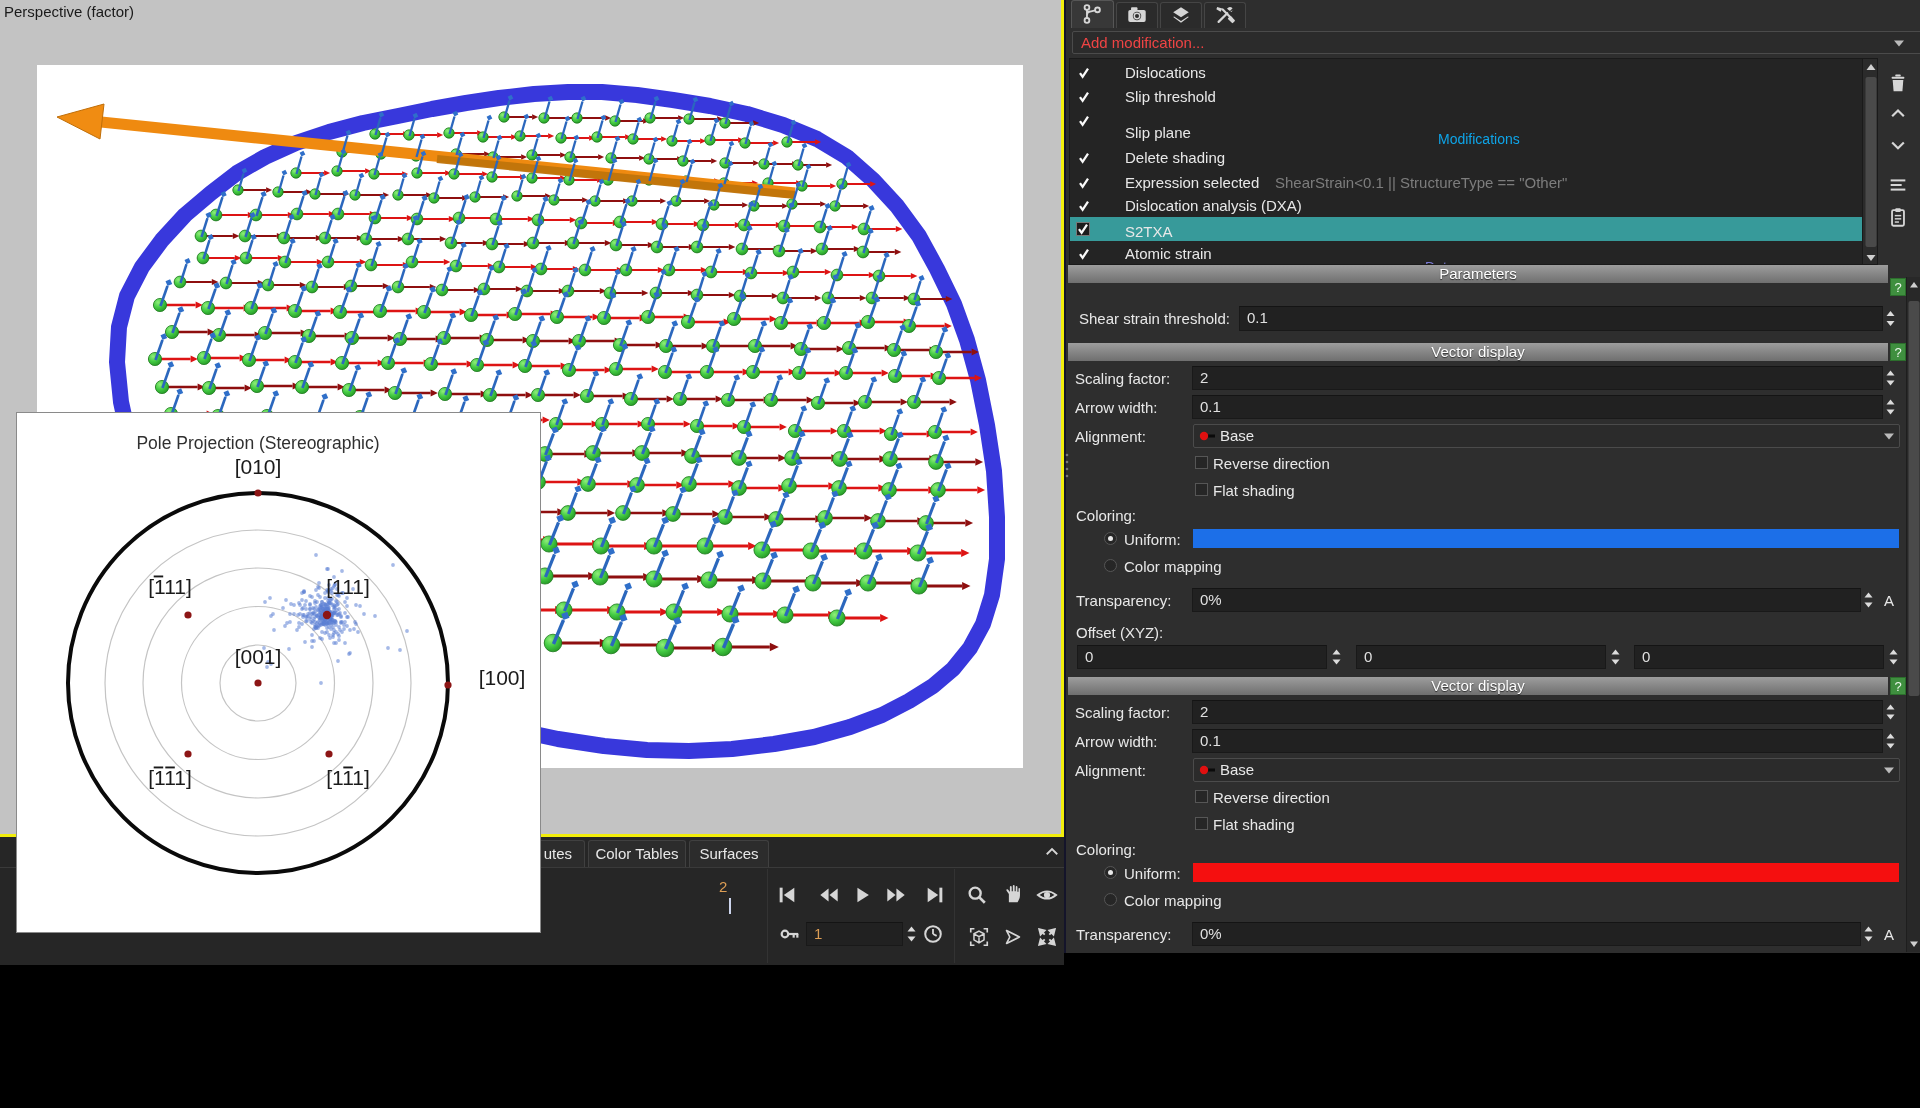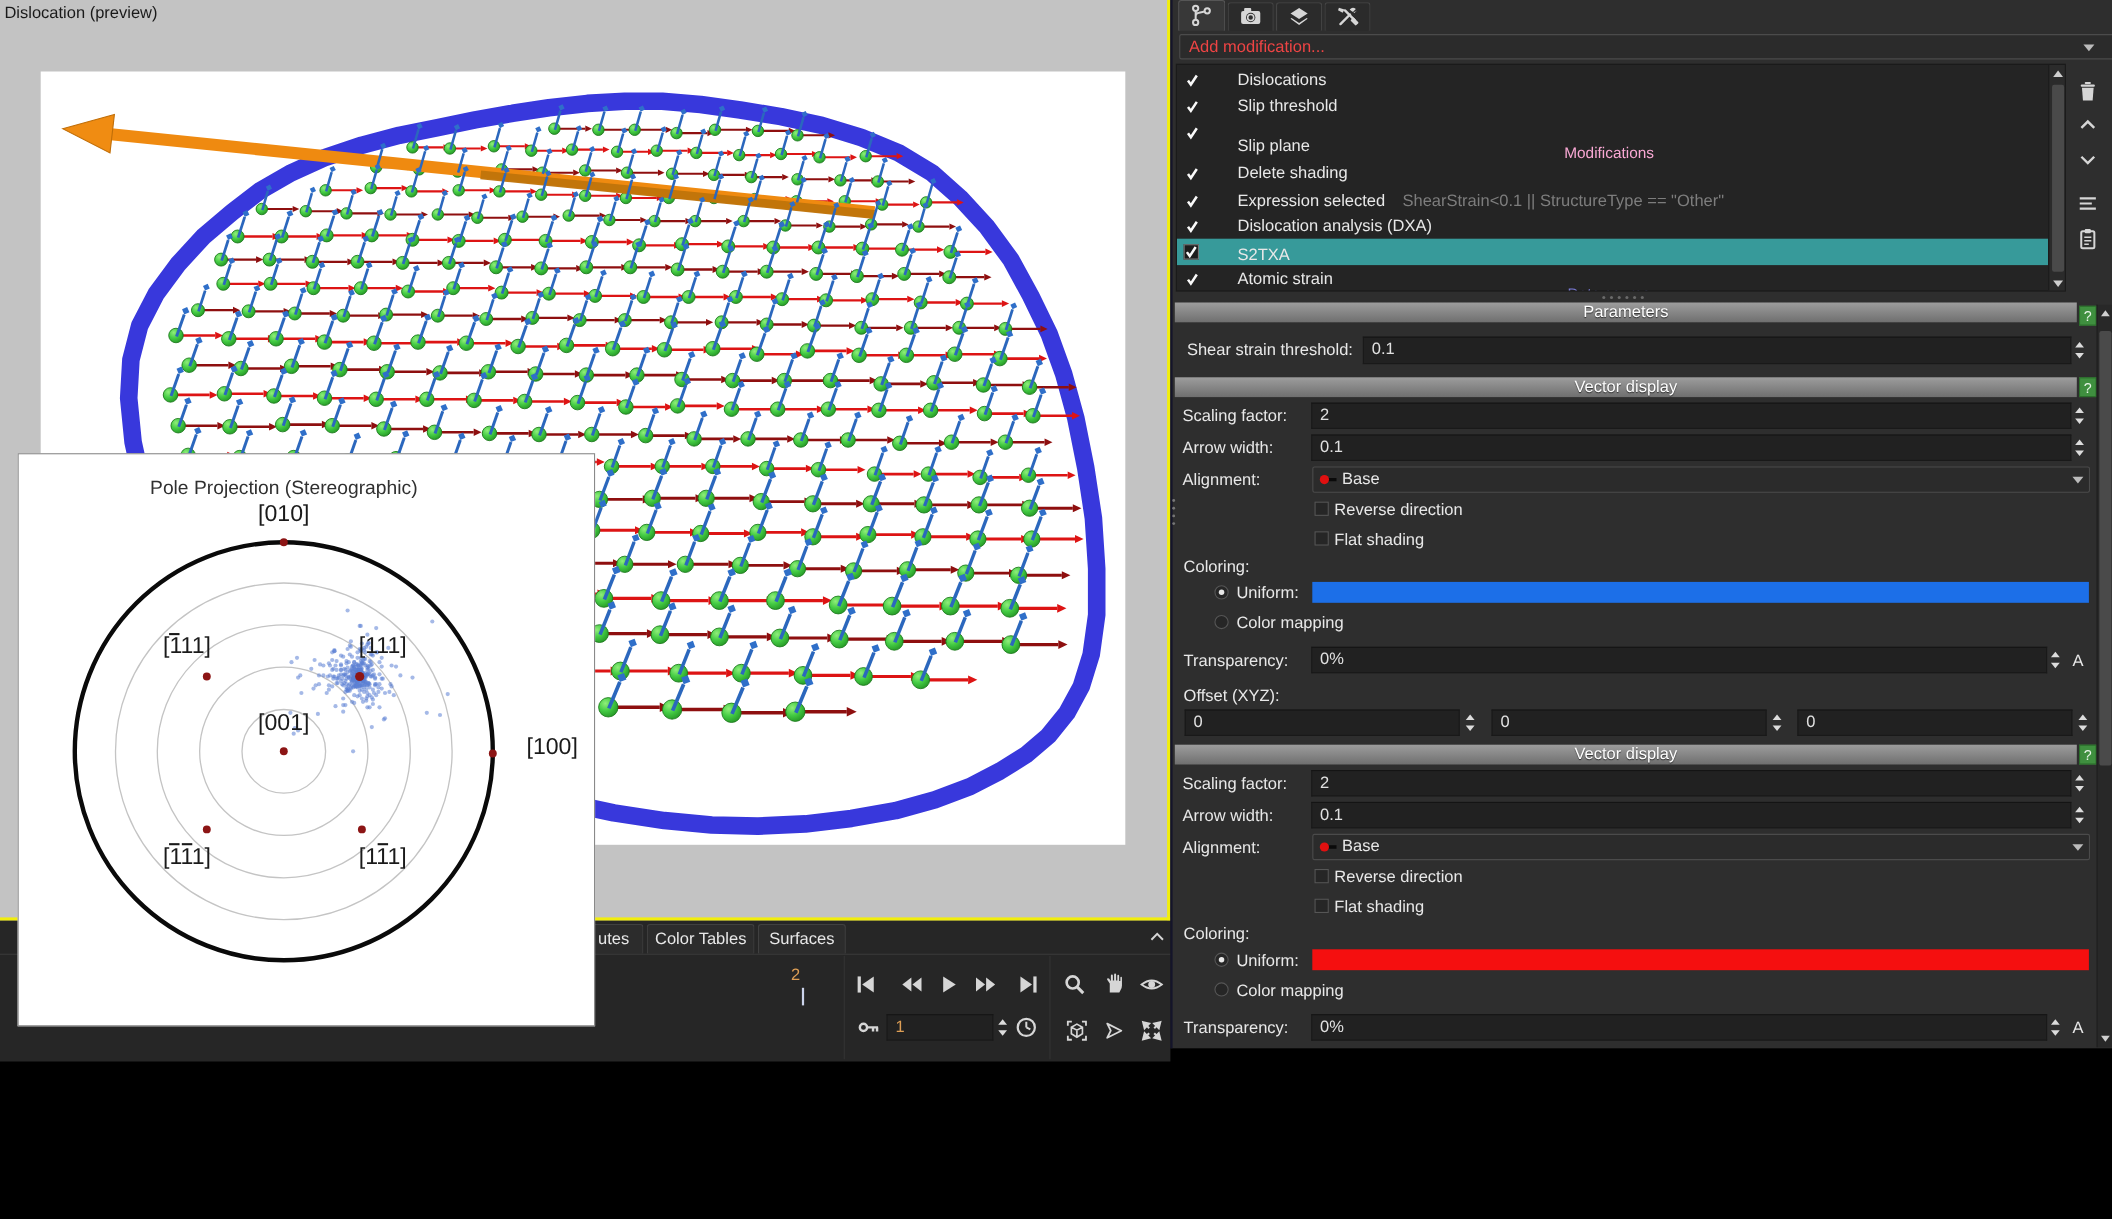--- a/index.html
+++ b/index.html
@@ -1,16 +1,16 @@
 <!DOCTYPE html>
 <html><head><meta charset="utf-8"><style>*{margin:0;padding:0;box-sizing:border-box}body{width:1920px;height:1108px;background:#000;font-family:"Liberation Sans",sans-serif;overflow:hidden;position:relative}.abs{position:absolute}.lbl{position:absolute;color:#e8e8e8;font-size:15px;white-space:nowrap}.field{position:absolute;background:#212121;border:1px solid #191919;border-top:1px solid #141414;color:#e0e0e0;font-size:15px;line-height:22px;padding-left:7px}.hdr{position:absolute;background:linear-gradient(#9d9d9d,#6f6f6f);color:#fff;font-size:15px;text-align:center;line-height:18px;text-shadow:0 1px 1px rgba(0,0,0,.65)}.qm{position:absolute;width:16px;background:#3f8f3f;border:1px solid #2c6e2c;color:#eaf5ea;font-size:13px;text-align:center;line-height:17px}.cb{position:absolute;width:13px;height:13px;background:#262626;border:1px solid #565656}.radio{position:absolute;width:13px;height:13px;border-radius:50%;background:#262626;border:1px solid #565656}.radio.sel:after{content:"";position:absolute;left:3px;top:3px;width:5px;height:5px;border-radius:50%;background:#e8e8e8}.combo{position:absolute;background:#2b2b2b;border:1px solid #4b4b4b;border-radius:2px;color:#e8e8e8;font-size:15px}.tabbtn{position:absolute;background:#2c2c2c;border:1px solid #404040;border-bottom:none;border-radius:3px 3px 0 0;color:#e8e8e8;font-size:15px;text-align:center}</style></head><body>
 <div class="abs" style="left:0;top:0;width:1064px;height:837px;background:#c3c3c3"></div>
 <div class="abs" style="left:0;top:834px;width:1064px;height:3px;background:#f2ee0c"></div>
 <div class="abs" style="left:1061px;top:0;width:3px;height:837px;background:#f2ee0c"></div>
-<div class="abs" style="left:4px;top:3px;color:#1a1a1a;font-size:15px">Dislocation (preview)</div>
+<div class="abs" style="left:4px;top:3px;color:#1a1a1a;font-size:15px">Perspective (factor)</div>
 <div class="abs" style="left:37px;top:65px;width:986px;height:703px;background:#fff;overflow:hidden">
     <svg width="986" height="703" viewBox="0 0 986 703" style="position:absolute;left:0;top:0">
       <defs>
         <radialGradient id="gg" cx="0.35" cy="0.3" r="0.85">
           <stop offset="0" stop-color="#90ee7a"></stop>
           <stop offset="0.45" stop-color="#44cc44"></stop>
           <stop offset="1" stop-color="#1e8a1e"></stop>
         </radialGradient>
         <g id="s0b">
           <line x1="-5.1" y1="0" x2="28.1" y2="0" stroke="#dd1414" stroke-width="1.9"></line>
@@ -1298,21 +1298,21 @@
     <div class="lbl" style="left:55px;top:138px">Dislocation analysis (DXA)</div>
     <svg class="abs" style="left:7px;top:188px" width="14" height="14" viewBox="0 0 14 14">
       <polyline points="3,7.2 5.6,10.8 11,2.6" fill="none" stroke="#fafafa" stroke-width="2.3"></polyline>
     </svg>
     <div class="lbl" style="left:55px;top:186px">Atomic strain</div>
     <div class="abs" style="left:6px;top:163px;width:14px;height:14px;background:#1c1c1c;border:1px solid #777"></div>
     <svg class="abs" style="left:6px;top:163px" width="14" height="14" viewBox="0 0 14 14">
       <polyline points="3,7.2 5.6,10.8 11,2.6" fill="none" stroke="#fafafa" stroke-width="2.3"></polyline>
     </svg>
     <div class="lbl" style="left:55px;top:164px">S2TXA</div>
-    <div class="lbl" style="left:352px;top:72px;color:#f9a8d4;font-size:14px">Modifications</div>
+    <div class="lbl" style="left:368px;top:72px;color:#0ea5e9;font-size:14px">Modifications</div>
     <div class="lbl" style="left:205px;top:115px;color:#7d7d7d">ShearStrain&lt;0.1 || StructureType == "Other"</div>
     <div class="lbl" style="left:355px;top:200px;color:#7b7bd8;font-size:14px">Data source</div>
     <div class="abs" style="left:792px;top:0;width:16px;height:207px;background:#2b2b2b;border-left:1px solid #1a1a1a"><svg width="16" height="207">
         <polygon points="8,5 12.5,11 3.5,11" fill="#cfcfcf"></polygon>
         <rect x="2.5" y="18" width="11" height="170" rx="2" fill="#4a4a4a"></rect>
         <polygon points="8,202 12.5,196 3.5,196" fill="#cfcfcf"></polygon>
       </svg></div>
   </div>
 <svg class="abs" style="left:1455px;top:268px" width="44" height="5" viewBox="0 0 44 5">
     <g fill="#6a6a6a">
@@ -1352,21 +1352,21 @@
   </svg>
 <svg style="position:absolute;left:1887px;top:205px" width="22" height="24" viewBox="0 0 24 24">
     <rect x="5.5" y="4.5" width="13" height="17" rx="1.5" fill="none" stroke="#d6d6d6" stroke-width="2"></rect>
     <rect x="9" y="2.5" width="6" height="4" rx="1" fill="#d6d6d6"></rect>
     <g stroke="#d6d6d6" stroke-width="1.6">
       <line x1="8.5" y1="10.5" x2="15.5" y2="10.5"></line>
       <line x1="8.5" y1="14" x2="15.5" y2="14"></line>
       <line x1="8.5" y1="17.5" x2="13" y2="17.5"></line>
     </g>
   </svg>
-<div class="hdr" style="left:1068px;top:275px;width:820px;height:18px">Parameters</div>
+<div class="hdr" style="left:1068px;top:265px;width:820px;height:18px">Parameters</div>
 <div class="qm" style="left:1890px;top:278px;height:18px;line-height:17px">?</div>
 <div class="lbl" style="left:1079px;top:310px">Shear strain threshold:</div>
 <div class="field" style="left:1239px;top:306px;width:644px;height:25px">0.1</div>
 <svg style="position:absolute;left:1884px;top:306px" width="13" height="25" viewBox="0 0 13 24">
     <polygon points="6.5,4.5 10.5,9.5 2.5,9.5" fill="#dcdcdc"></polygon>
     <polygon points="6.5,19.5 10.5,14.5 2.5,14.5" fill="#dcdcdc"></polygon>
   </svg>
 <div class="hdr" style="left:1068px;top:343px;width:820px;height:18px">Vector display</div>
 <div class="qm" style="left:1890px;top:343px;height:18px;line-height:17px">?</div>
 <div class="lbl" style="left:1075px;top:370px">Scaling factor:</div>

